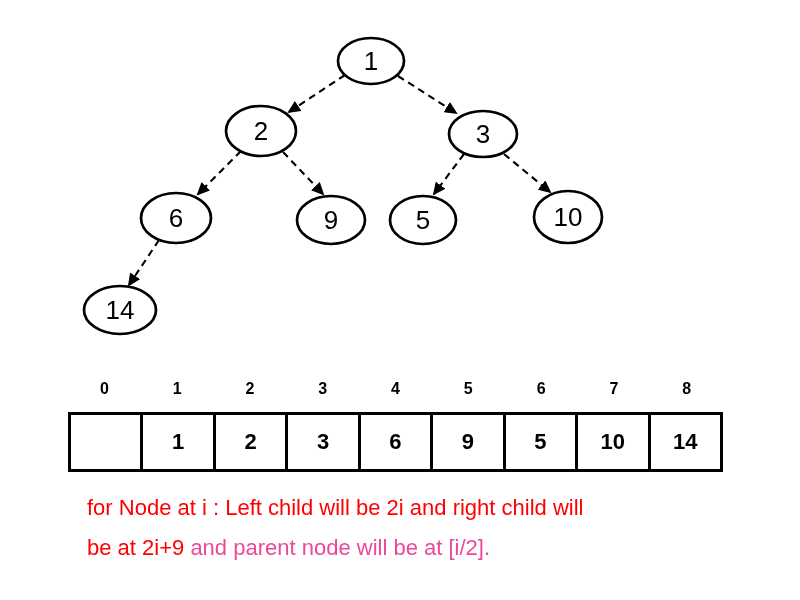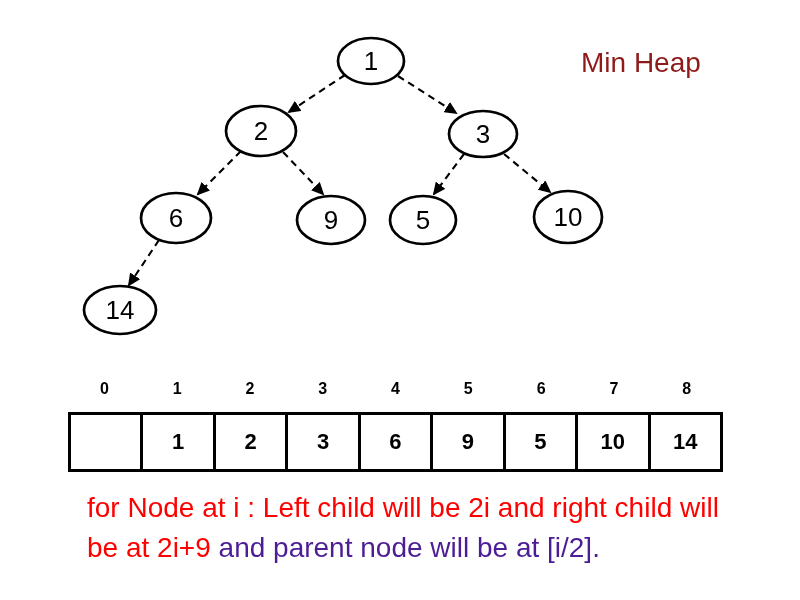--- a/index.html
+++ b/index.html
@@ -69,25 +69,25 @@
     font-size: 22px;
     font-weight: 600;
     color: #000000;
   }
   .array-cell:last-child { border-right: none; }
   .caption {
     position: absolute;
     left: 87px;
     top: 488px;
     width: 660px;
-    font-size: 28px;
+    font-size: 22px;
     line-height: 40px;
   }
   .caption .red { color: #ff0000; }
-  .caption .dark { color: #4c1d95; }
+  .caption .dark { color: #ec4899; }
 </style>
 </head>
 <body>
 
 <div class="canvas">
 
   <svg class="diagram-svg" width="800" height="360" viewBox="0 0 800 360">
     <defs>
       <marker id="arrow" markerUnits="userSpaceOnUse" markerWidth="14" markerHeight="12" refX="11" refY="6" orient="auto">
         <path d="M0,0 L13,6 L0,12 z" fill="#000000"></path>
@@ -129,21 +129,20 @@
     <g>
       <ellipse class="node-ellipse" cx="568" cy="217" rx="34" ry="26"></ellipse>
       <text class="node-label" x="568" y="226">10</text>
     </g>
     <g>
       <ellipse class="node-ellipse" cx="120" cy="310" rx="36" ry="24"></ellipse>
       <text class="node-label" x="120" y="319">14</text>
     </g>
   </svg>
 
-  <div class="heap-title">Min Heap</div>
 
   <div class="index-row">
     <div class="index-cell">0</div>
     <div class="index-cell">1</div>
     <div class="index-cell">2</div>
     <div class="index-cell">3</div>
     <div class="index-cell">4</div>
     <div class="index-cell">5</div>
     <div class="index-cell">6</div>
     <div class="index-cell">7</div>

